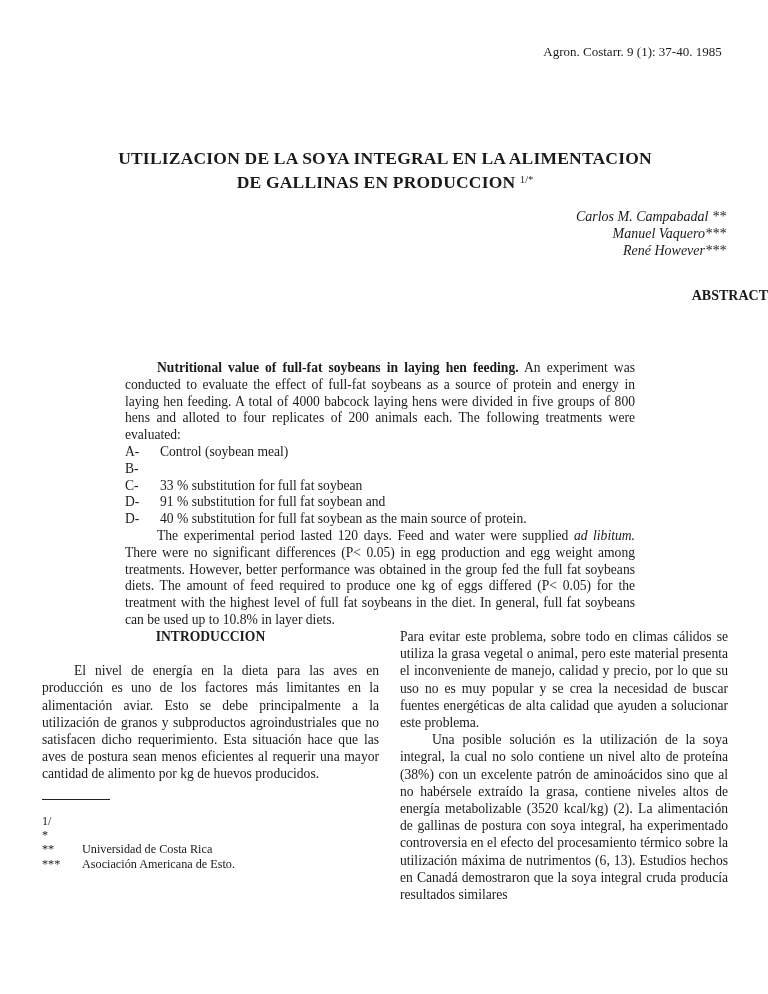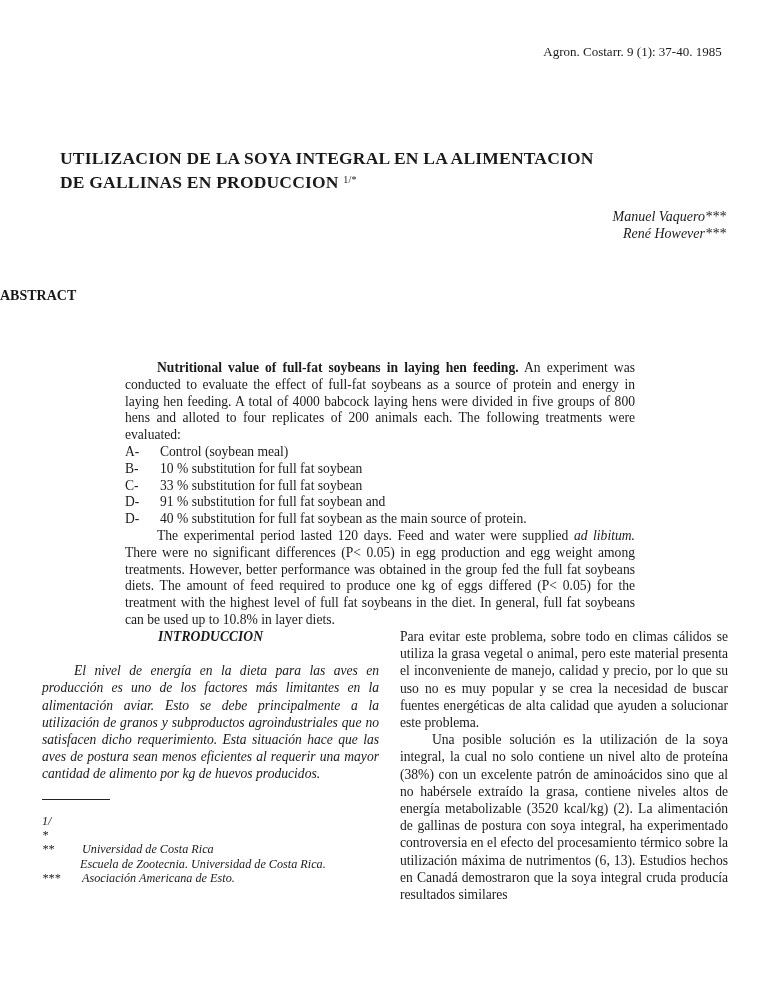--- a/index.html
+++ b/index.html
@@ -3,73 +3,73 @@
 <meta charset="utf-8">
 <style>
   html, body { margin: 0; padding: 0; background: #ffffff; }
   body {
     width: 768px; height: 994px; position: relative; overflow: hidden;
     font-family: "Liberation Serif", "DejaVu Serif", serif; color: #1a1a1a;
   }
   .abs { position: absolute; }
   .citation { left: 520px; top: 44px; width: 225px; text-align: center; font-size: 13px; }
   .title {
-    left: 60px; top: 148px; width: 650px; 
+    left: 60px; top: 148px; width: 650px; text-align: center;
     font-weight: bold; font-size: 17.5px; line-height: 21px; letter-spacing: 0.2px;
   }
   .title sup { font-size: 10px; font-weight: normal; vertical-align: 5px; }
   .authors {
     left: 420px; top: 208px; width: 306px; text-align: right;
     font-style: italic; font-size: 14px; line-height: 17px;
   }
-  .abstract-head { left: 0; width: 768px; top: 288px; text-align: left; font-weight: bold; font-size: 14px; }
+  .abstract-head { left: 0; width: 768px; top: 288px; text-align: right; font-weight: bold; font-size: 14px; }
   .abstract {
     left: 125px; top: 318px; width: 510px; font-size: 13.6px; line-height: 16.8px; text-align: justify; margin-top: 42px;
   }
   .abstract p { margin: 0; }
   .indent { text-indent: 32px; }
   .abstract .lead { font-weight: bold; }
   .treat { display: flex; }
   .treat .lbl { width: 35px; flex: none; }
-  .col-left { left: 42px; top: 628px; width: 337px; font-size: 13.6px; line-height: 17.2px; text-align: justify; font-style: italic; }
+  .col-left { left: 42px; top: 628px; width: 337px; font-size: 13.6px; line-height: 17.2px; text-align: justify; }
   .col-right { left: 400px; top: 628px; width: 328px; font-size: 13.6px; line-height: 17.2px; text-align: justify; }
   .col-left p, .col-right p { margin: 0; }
   .section-head { text-align: center; font-weight: bold; font-size: 13.6px; margin-bottom: 17px !important; }
   .rule { width: 68px; border-top: 1px solid #222; margin: 16px 0 14px 0; }
   .fn { display: flex; font-size: 12.2px; line-height: 14.4px; }
   .fn .mk { width: 40px; flex: none; }
   .fn .tx { flex: 1; text-align: justify; }
   .fn.cont .tx { margin-left: -2px; }
 </style>
 </head>
 <body>
 
 <div class="abs citation">Agron. Costarr. 9 (1): 37-40. 1985</div>
 
 <div class="abs title">
   <div>UTILIZACION DE LA SOYA INTEGRAL EN LA ALIMENTACION</div>
   <div><span>DE GALLINAS EN PRODUCCION</span> <sup>1/*</sup></div>
 </div>
 
 <div class="abs authors">
+  <div>Carlos M. Campabadal **</div>
   <div>Manuel Vaquero***</div>
   <div>René However***</div>
 </div>
 
 <div class="abs abstract-head">ABSTRACT</div>
 
 <div class="abs abstract">
   <p class="indent"><span class="lead">Nutritional value of full-fat soybeans in laying hen feeding.</span><span> An experiment was conducted to evaluate the effect of full-fat soybeans as a source of protein and energy in laying hen feeding. A total of  4000 babcock laying hens were divided in five groups of 800 hens and alloted to four replicates of 200 animals each. The following treatments were evaluated:</span></p>
   <div class="treat">
       <span class="lbl">A-</span>
       <span>Control (soybean meal)</span>
     </div>
   <div class="treat">
       <span class="lbl">B-</span>
-      <span>10 % substitution for full fat soybean</span>
     </div>
   <div class="treat">
       <span class="lbl">C-</span>
       <span>33 % substitution for full fat soybean</span>
     </div>
   <div class="treat">
       <span class="lbl">D-</span>
       <span>91 % substitution for full fat soybean and</span>
     </div>
   <div class="treat">
@@ -88,21 +88,20 @@
     </div>
   <div class="fn">
       <span class="mk">*</span>
     </div>
   <div class="fn">
       <span class="mk">**</span>
       <span class="tx">Universidad de Costa Rica</span>
     </div>
   <div class="fn cont">
       <span class="mk"></span>
-      <span class="tx">Escuela de Zootecnia.  Universidad de Costa Rica.</span>
     </div>
   <div class="fn">
       <span class="mk">***</span>
       <span class="tx">Asociación Americana de Esto.</span>
     </div>
 </div>
 
 <div class="abs col-right">
   <p>Para evitar este problema, sobre todo en climas cálidos se utiliza la grasa vegetal o animal, pero este material presenta el inconveniente de manejo, calidad y precio, por lo que su uso no es muy popular y se crea la necesidad de buscar fuentes energéticas de alta calidad que ayuden a solucionar este problema.</p>
   <p class="indent">Una posible solución es la utilización de la soya integral, la cual no solo contiene un nivel alto de proteína (38%) con un excelente patrón de aminoácidos sino que al no habérsele extraído la grasa, contiene niveles altos de energía metabolizable (3520 kcal/kg) (2). La alimentación de gallinas de postura con soya integral, ha experimentado controversia en el efecto del procesamiento térmico sobre la utilización máxima de nutrimentos (6, 13). Estudios hechos en Canadá demostraron que la soya integral cruda producía resultados similares</p>

